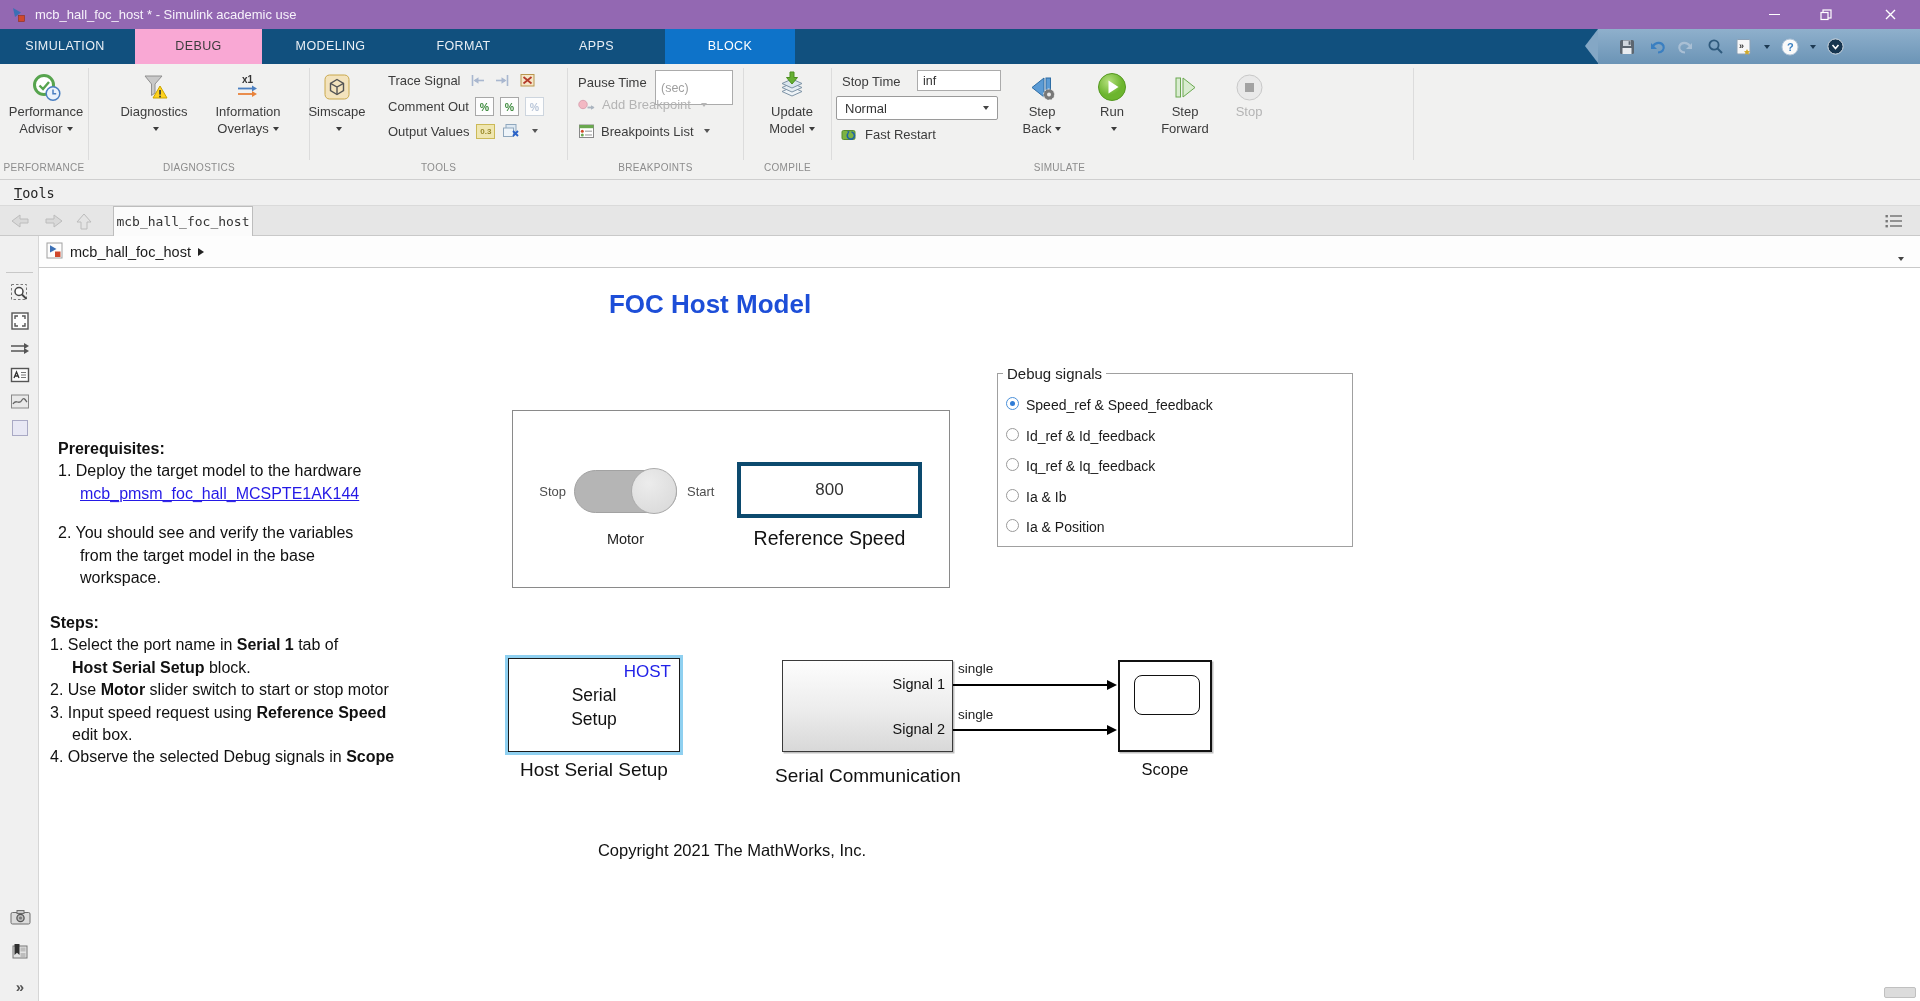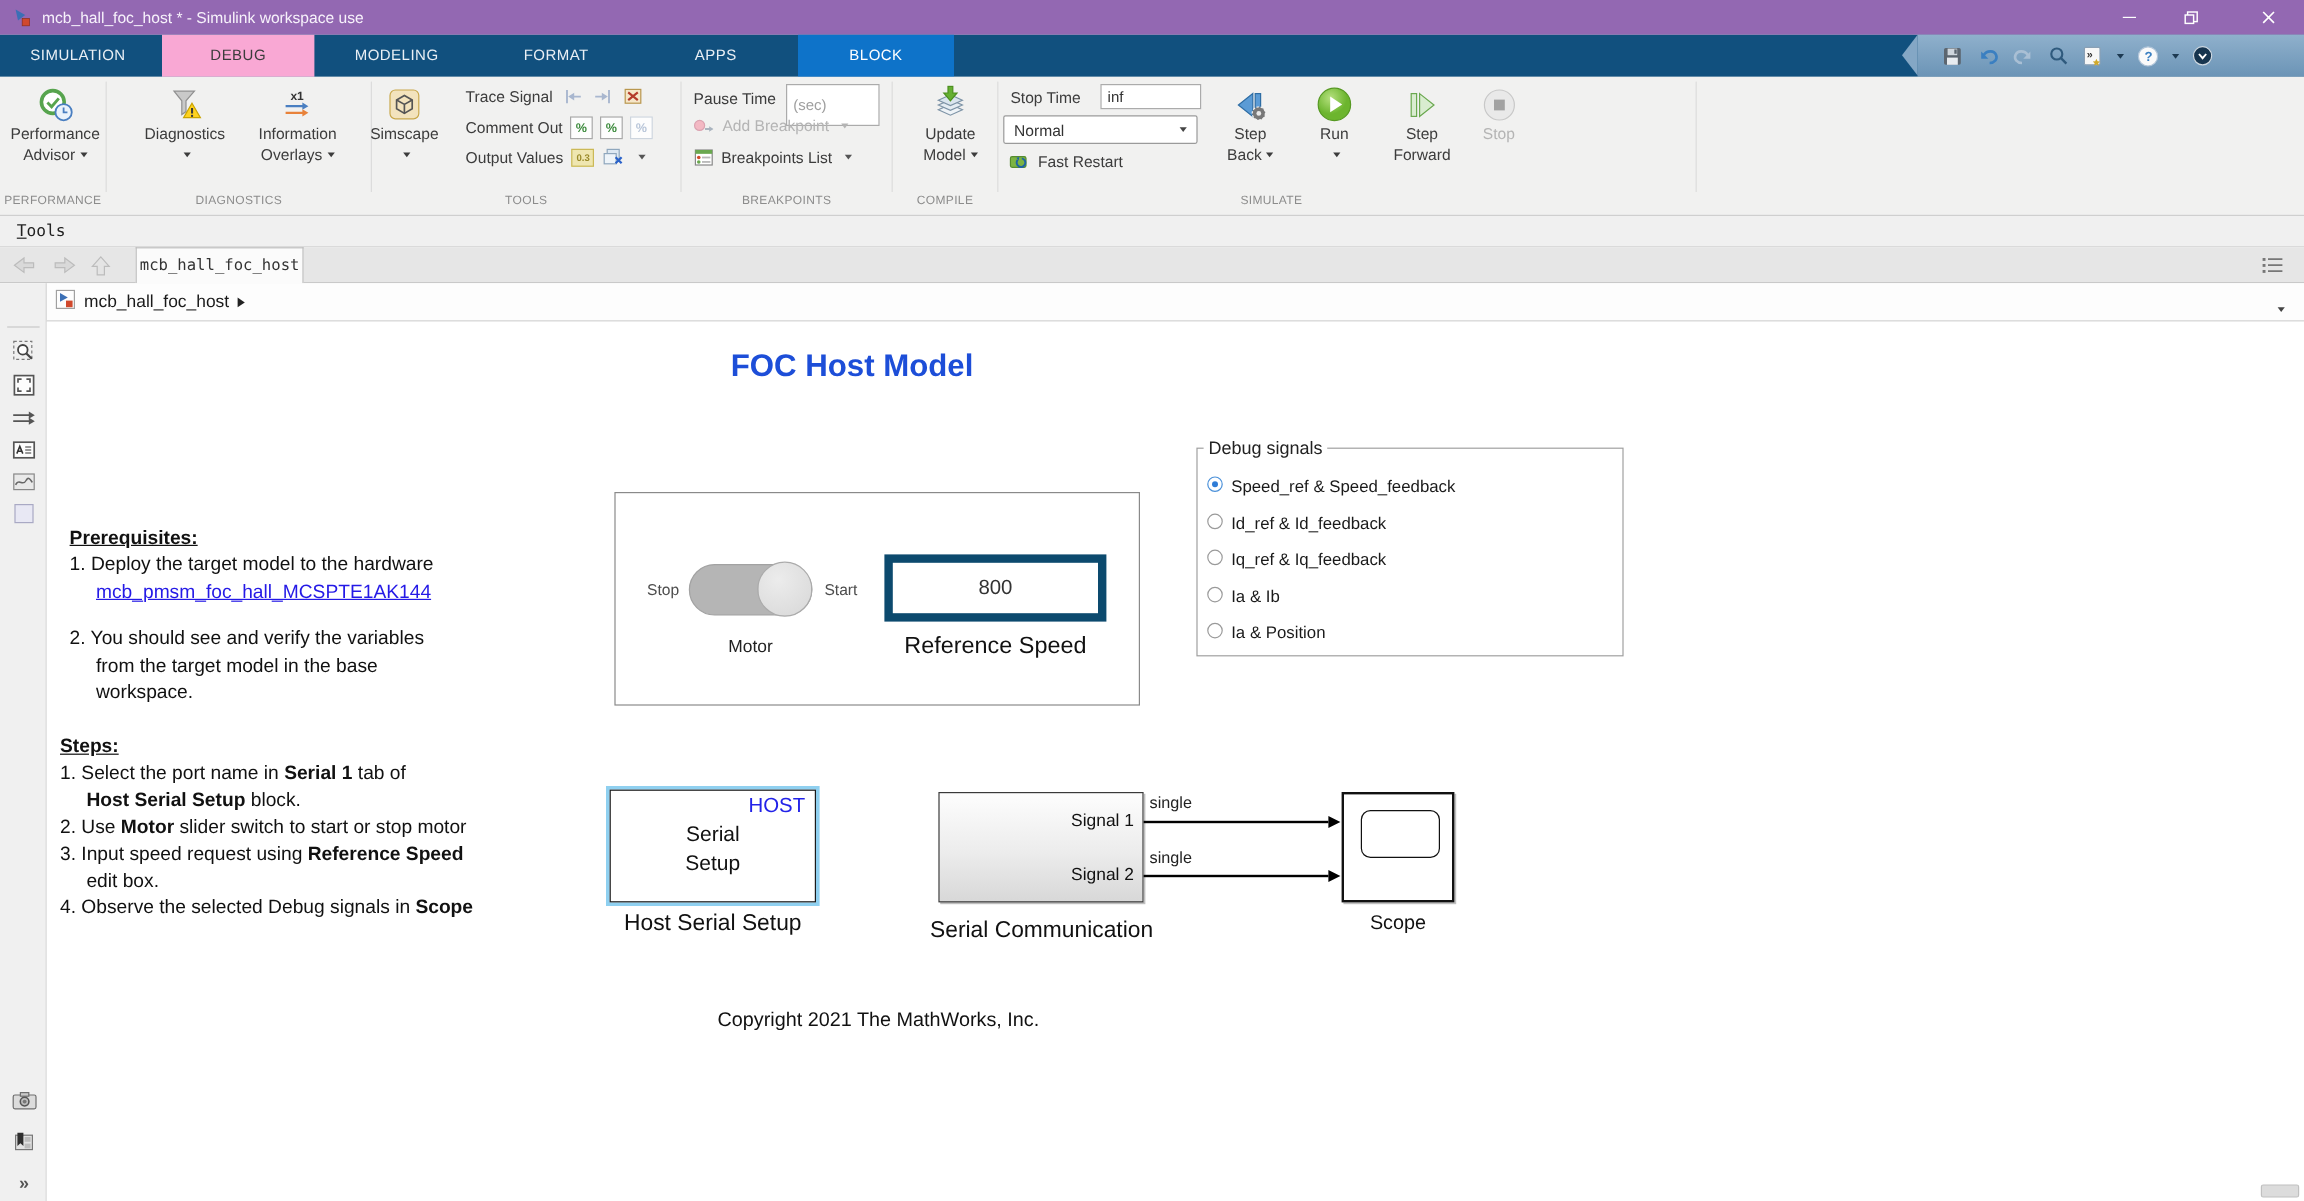--- a/index.html
+++ b/index.html
@@ -59,32 +59,32 @@
   .tri-r{width:0;height:0;border-top:4.5px solid transparent;border-bottom:4.5px solid transparent;border-left:6px solid #222}
   
   .sidebar{left:0;top:236px;width:39px;height:765px;background:#f0f0f0;border-right:1px solid #d6d6d6;box-sizing:border-box}
   .sideicon{left:9px;width:22px;height:22px;display:flex;align-items:center;justify-content:center}
   .sdiv{left:6px;width:27px;height:1px;background:#c8c8c8}
   .chev{font-size:15px;color:#555;font-weight:bold}
   
   .canvas{left:39px;top:268px;width:1881px;height:733px;background:#fff}
   .mtitle{left:560px;top:289px;width:300px;text-align:center;font-size:26px;font-weight:bold;color:#1d4ed8;white-space:nowrap}
   .textblock{font-size:16px;color:#111;line-height:22.4px;white-space:nowrap}
-  .textblock .hd{font-weight:bold;text-decoration:underline}
+  .textblock .hd{font-weight:bold;}
   .ind{padding-left:22px}
   .gap{height:17px}
   .doc-link{color:#2419e6;text-decoration:underline;cursor:pointer}
   .b{font-weight:bold}
   
   .dpanel{left:512px;top:410px;width:438px;height:178px;border:1px solid #8a8a8a;box-sizing:border-box}
   .track{left:574px;top:470px;width:103px;height:43px;border-radius:21.5px;background:#b5b5b5;border:1px solid #a2a2a2;box-sizing:border-box}
   .knob{left:631px;top:468px;width:46px;height:46px;border-radius:50%;background:radial-gradient(circle at 38% 32%,#ececec,#d7d7d7);border:1px solid #ababab;box-sizing:border-box}
   .sw-lab{font-size:13px;color:#4d4d4d;white-space:nowrap}
   .motor-lab{left:574px;top:531px;width:103px;text-align:center;font-size:14.5px;color:#222}
-  .speedbox{left:737px;top:462px;width:185px;height:56px;border:7px solid #0c4a6e;box-sizing:border-box;display:flex;align-items:center;justify-content:center;font-size:17px;color:#333}
+  .speedbox{left:737px;top:462px;width:185px;height:56px;border:4px solid #0c4a6e;box-sizing:border-box;display:flex;align-items:center;justify-content:center;font-size:17px;color:#333}
   .speedlab{left:737px;top:527px;width:185px;text-align:center;font-size:19.5px;color:#111;white-space:nowrap}
   
   .dbgbox{left:997px;top:373px;width:356px;height:174px;border:1px solid #a0a0a0;box-sizing:border-box}
   .dbglegend{left:1003px;top:365px;background:#fff;padding:0 4px;font-size:15px;color:#222}
   .radio-row{left:1006px;height:20px;display:flex;gap:7px;font-size:14px;color:#1a1a1a;white-space:nowrap}
   .rad{width:13px;height:13px;border-radius:50%;border:1px solid #9a9a9a;background:#fff;box-sizing:border-box;position:relative;flex:0 0 auto}
   .rad.sel{border-color:#4a90d9}
   .rad.sel:after{content:"";position:absolute;left:3px;top:3px;width:5px;height:5px;border-radius:50%;background:#2f7cd6}
   
   .hostblk{left:508px;top:658px;width:172px;height:94px;background:#fff;border:1.6px solid #1a1a1a;box-sizing:border-box;
@@ -107,21 +107,21 @@
 </head>
 <body>
 
 <div class="abs titlebar">
   <span class="appicon">
     <svg width="17" height="17" viewBox="0 0 17 17">
         <path d="M3 2l8 4.5L5 11z" fill="#3b6fb5"></path>
         <rect x="8.5" y="9.5" width="6" height="6" fill="#d0482c" stroke="#8e2f1a" stroke-width=".6"></rect>
       </svg>
   </span>
-  <span class="ttext">mcb_hall_foc_host * - Simulink workspace use</span>
+  <span class="ttext">mcb_hall_foc_host * - Simulink academic use</span>
 </div>
 <div class="abs winbtn" style="left:1752px;width:44px">
     <span class="min-glyph"></span>
   </div>
 <div class="abs winbtn" style="left:1804px;width:44px">
   <svg width="12" height="12" viewBox="0 0 12 12">
       <rect x="3" y="1" width="8" height="8" fill="none" stroke="#fff" stroke-width="1.2"></rect>
       <rect x="1" y="3.5" width="7" height="7" fill="#9368b2" stroke="#fff" stroke-width="1.2"></rect>
     </svg>
 </div>

